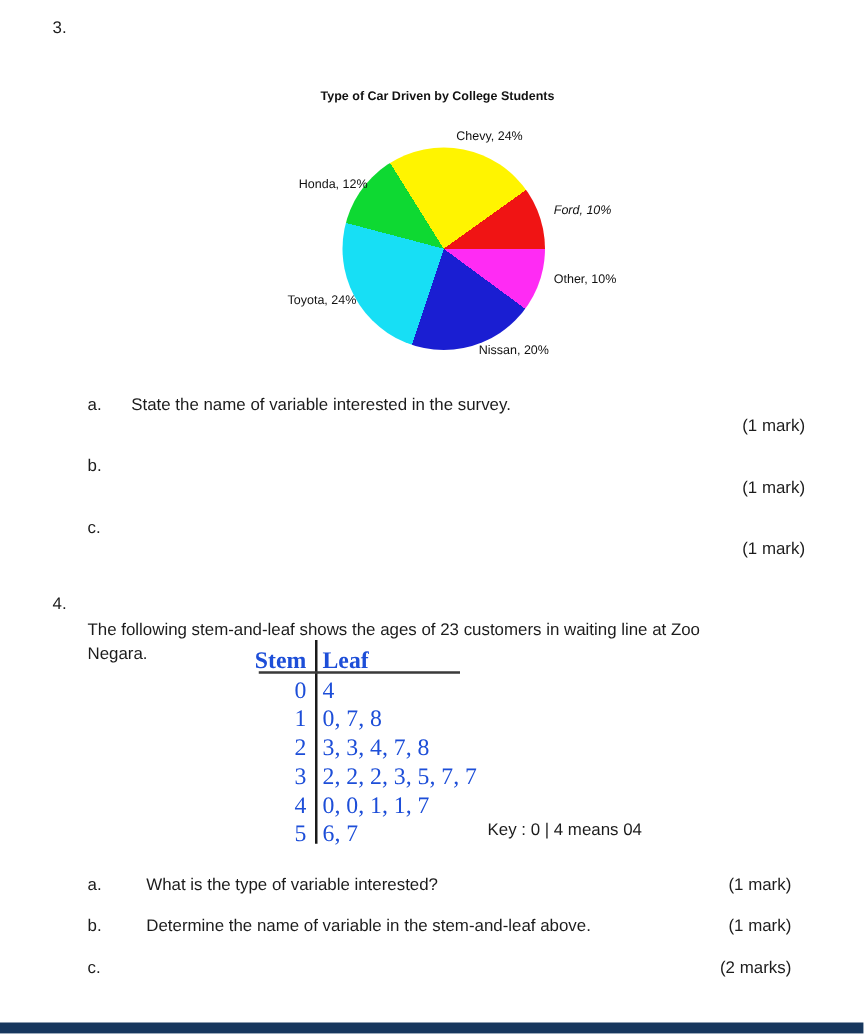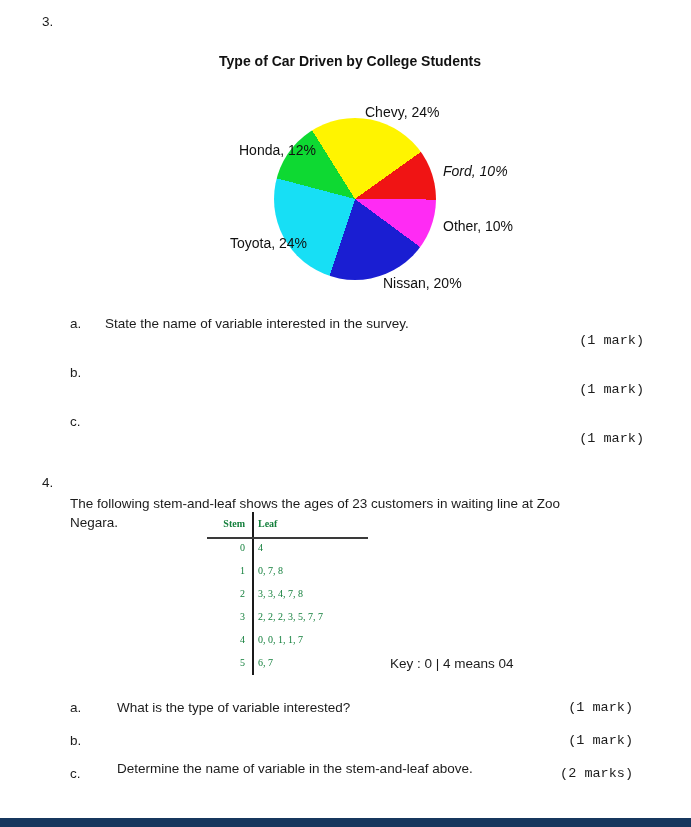--- a/index.html
+++ b/index.html
@@ -8,55 +8,55 @@
   .abs{position:absolute;}
   .qnum{font-size:13.5px;}
   .qtext{line-height:18.5px;}
   .qline{display:block;}
 
   
   .q3-num{left:42px;top:14px;}
   .q3-text{left:70px;top:14px;width:590px;}
 
   
-  .chart-title{left:150px;top:53px;width:400px;text-align:center;
-               font-size:14px;font-weight:bold;color:#111;}
+  .chart-title{left:150px;top:72px;width:400px;text-align:center;
+               font-size:10px;font-weight:bold;color:#111;}
   .pie{left:274px;top:118px;width:162px;height:162px;border-radius:50%;}
-  .pie-label{font-size:14px;color:#111;white-space:nowrap;}
+  .pie-label{font-size:10px;color:#111;white-space:nowrap;}
   .lbl-chevy {left:365px;top:104px;}
   .lbl-ford  {left:443px;top:163px;font-style:italic;}
   .lbl-other {left:443px;top:218px;}
   .lbl-nissan{left:383px;top:275px;}
   .lbl-toyota{left:230px;top:235px;}
   .lbl-honda {left:239px;top:142px;}
 
   
   .part-label{width:24px;}
-  .marks{text-align:left;font-family:Liberation Mono, monospace;}
+  .marks{text-align:left;}
   .q3a-l{left:70px;top:316px;} .q3a-t{left:105px;top:316px;} .q3a-m{right:47px;top:333px;}
   .q3b-l{left:70px;top:365px;} .q3b-t{left:105px;top:365px;} .q3b-m{right:47px;top:382px;}
   .q3c-l{left:70px;top:414px;} .q3c-t{left:105px;top:414px;} .q3c-m{right:47px;top:431px;}
 
   
   .q4-num{left:42px;top:475px;}
   .q4-text{left:70px;top:495px;width:570px;}
 
   
-  .serif{font-family:"Liberation Serif",serif;font-size:10px;color:#15803d;}
+  .serif{font-family:"Liberation Serif",serif;font-size:19px;color:#1d4ed8;}
   .sl-vline{left:252px;top:512px;width:1.5px;height:163px;background:#1a1a1a;}
   .sl-hline{left:207px;top:537px;width:161px;height:1.5px;background:#3a3a3a;}
   .sl-h-stem{left:200px;top:518px;width:45px;text-align:right;font-weight:bold;}
   .sl-h-leaf{left:258px;top:518px;font-weight:bold;}
   .sl-stem{left:220px;width:25px;text-align:right;}
   .sl-leaf{left:258px;white-space:nowrap;}
   .r0{top:542px;} .r1{top:565px;} .r2{top:588px;} .r3{top:611px;} .r4{top:634px;} .r5{top:657px;}
   .sl-key{left:390px;top:656px;}
 
   .q4a-l{left:70px;top:700px;} .q4a-t{left:117px;top:700px;} .q4a-m{right:58px;top:700px;}
-  .q4b-l{left:70px;top:733px;} .q4b-t{left:117px;top:733px;margin-top:28px;} .q4b-m{right:58px;top:733px;}
+  .q4b-l{left:70px;top:733px;} .q4b-t{left:117px;top:733px;} .q4b-m{right:58px;top:733px;}
   .q4c-l{left:70px;top:766px;} .q4c-t{left:117px;top:766px;} .q4c-m{right:58px;top:766px;}
 
   .footer-bar{left:0;top:818px;width:691px;height:9px;}
 </style>
 </head>
 <body>
 
 <div class="page">
 
   <div class="abs qnum q3-num">3.</div>

